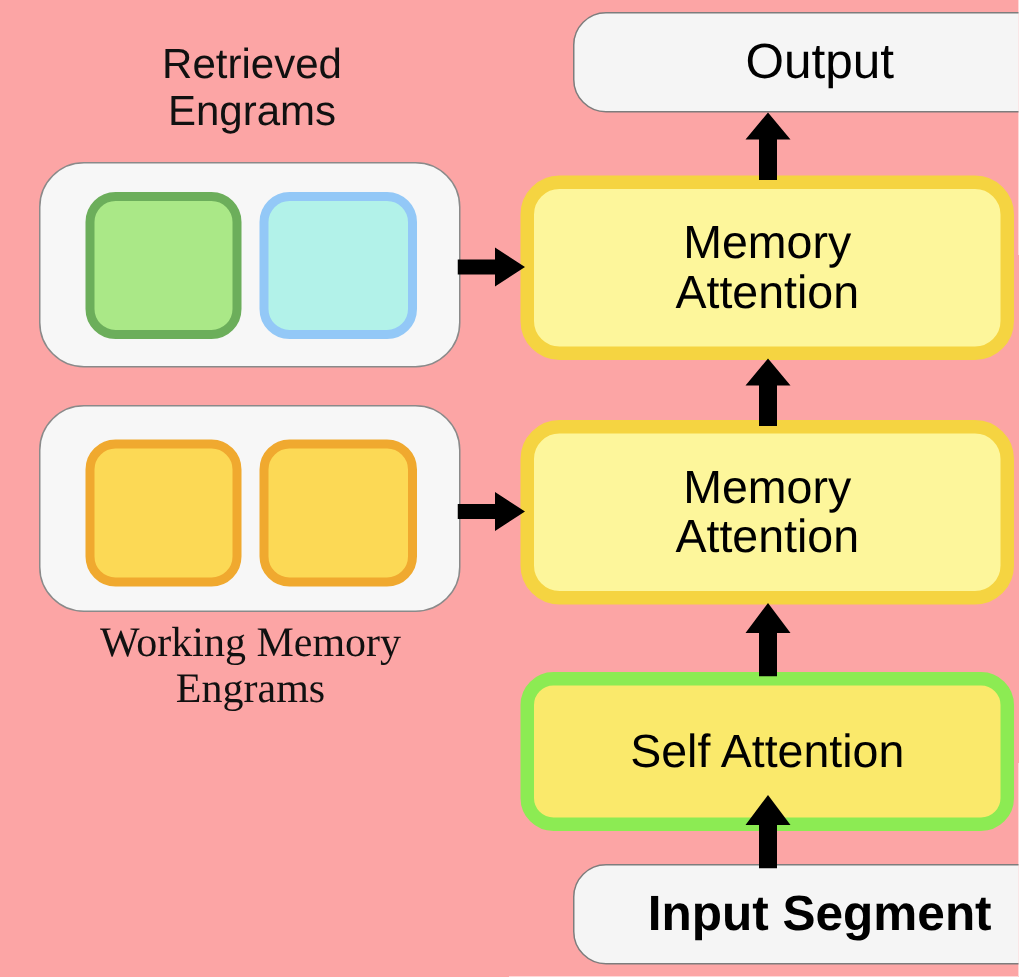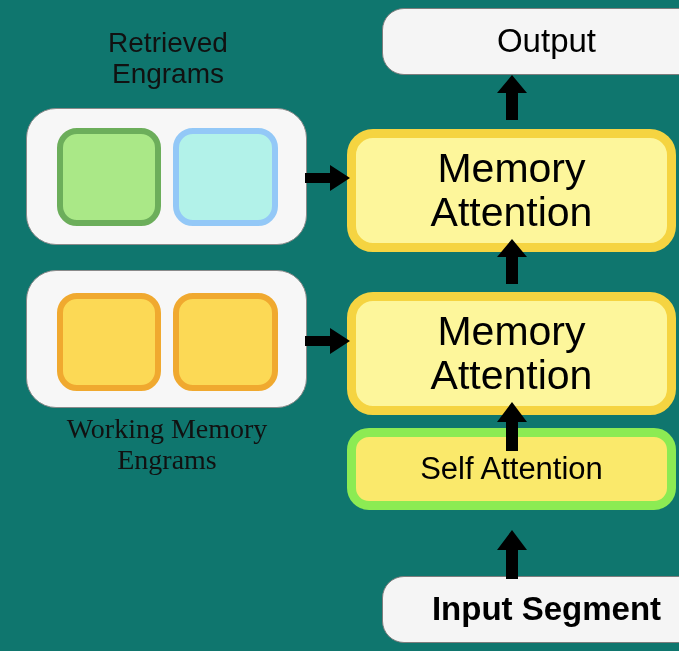--- a/index.html
+++ b/index.html
@@ -11,21 +11,21 @@
     width: 679px;
     height: 651px;
     font-family: "Liberation Sans", sans-serif;
     color: #000000;
     overflow: hidden;
   }
   #canvas {
     position: relative;
     width: 679px;
     height: 651px;
-    background: #0f766e;
+    background: #fca5a5;
   }
 
   
   .node {
     position: absolute;
     box-sizing: border-box;
     display: flex;
     align-items: center;
     justify-content: center;
     text-align: center;
@@ -66,22 +66,21 @@
     background: #f5f5f5;
     border: 1.6px solid #7d7d7d;
     border-radius: 22px;
     font-size: 33px;
     margin-left: 35px;
   }
   .box-memory {
     background: #fdf69b;
     border: 9px solid #f5d441;
     border-radius: 26px;
-    font-size: 41px;
-    margin-top: 12px;
+    font-size: 31px;
   }
   .box-self {
     background: #fae96b;
     border: 9px solid #8ceb53;
     border-radius: 22px;
     font-size: 31px;
   }
 
   
   .label {
@@ -121,21 +120,21 @@
 Engrams</div>
 
   <div class="node box-plain" style="left:347px; top:8px; width:329px; height:67px;">Output</div>
 
   <div class="node box-memory" style="left:347px; top:117px; width:329px; height:123px;">Memory
 Attention</div>
 
   <div class="node box-memory" style="left:347px; top:280px; width:329px; height:123px;">Memory
 Attention</div>
 
-  <div class="node box-self" style="left:347px; top:428px; width:329px; height:82px;">Self Attention</div>
+  <div class="node box-self" style="left:347px; top:448px; width:329px; height:106px;">Self Attention</div>
 
   <div class="node box-plain" style="left:347px; top:576px; width:329px; height:67px;font-weight:bold;">Input Segment</div>
 
   <div class="arrow" style="left:305px; top:162px;">
     <svg width="48" height="32" viewBox="0 0 48 32">
       <path d="M0 11 L25 11 L25 3 L45 16 L25 29 L25 21 L0 21 Z" fill="#000000"></path>
     </svg>
   </div>
 
   <div class="arrow" style="left:305px; top:325px;">

